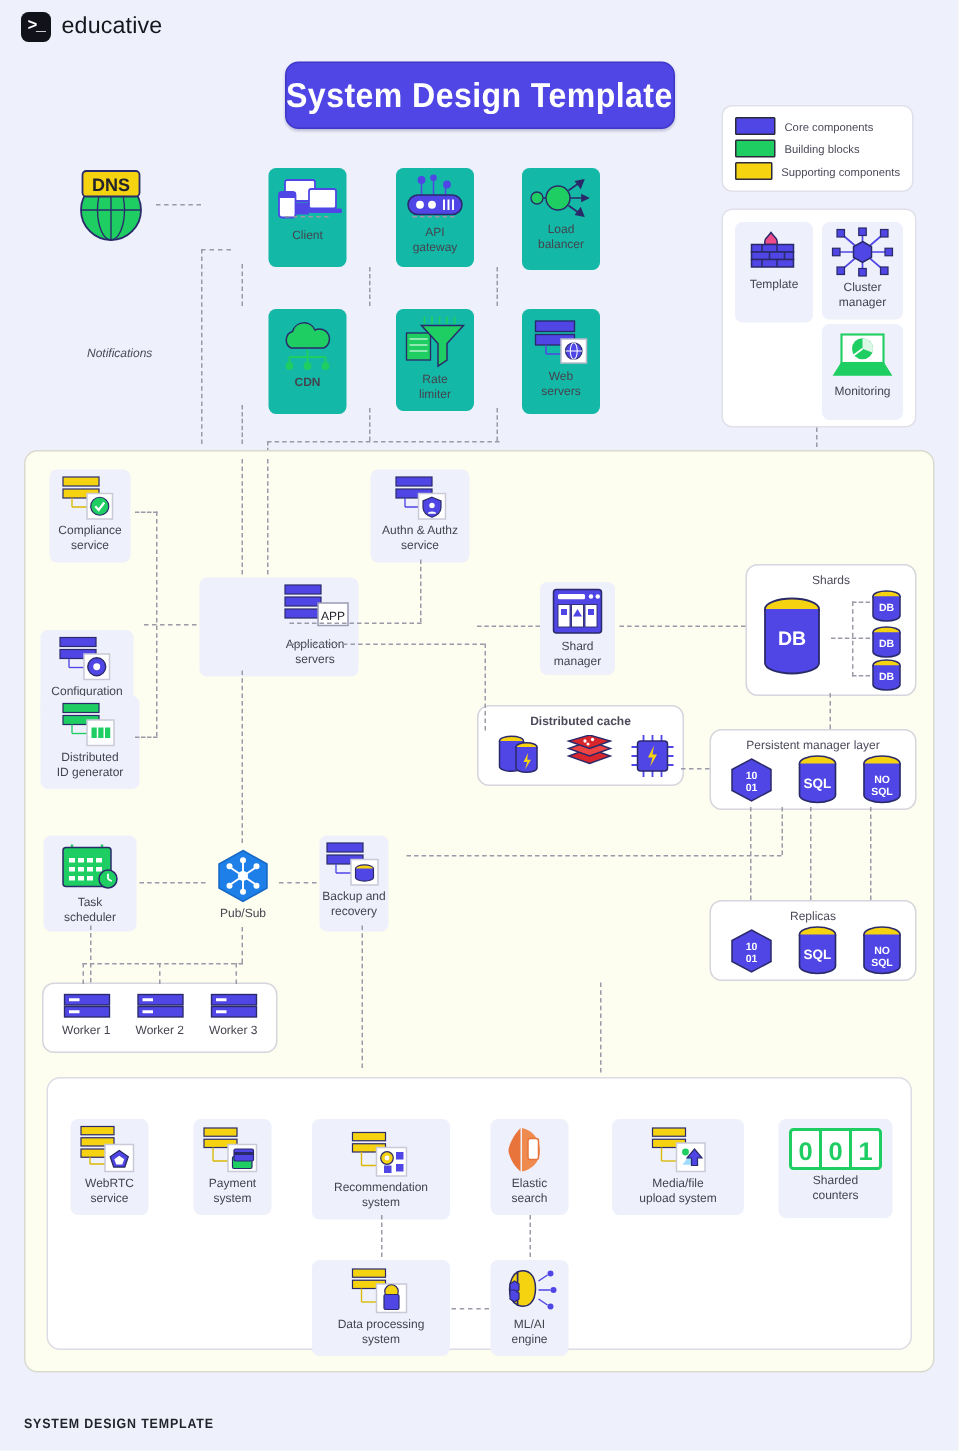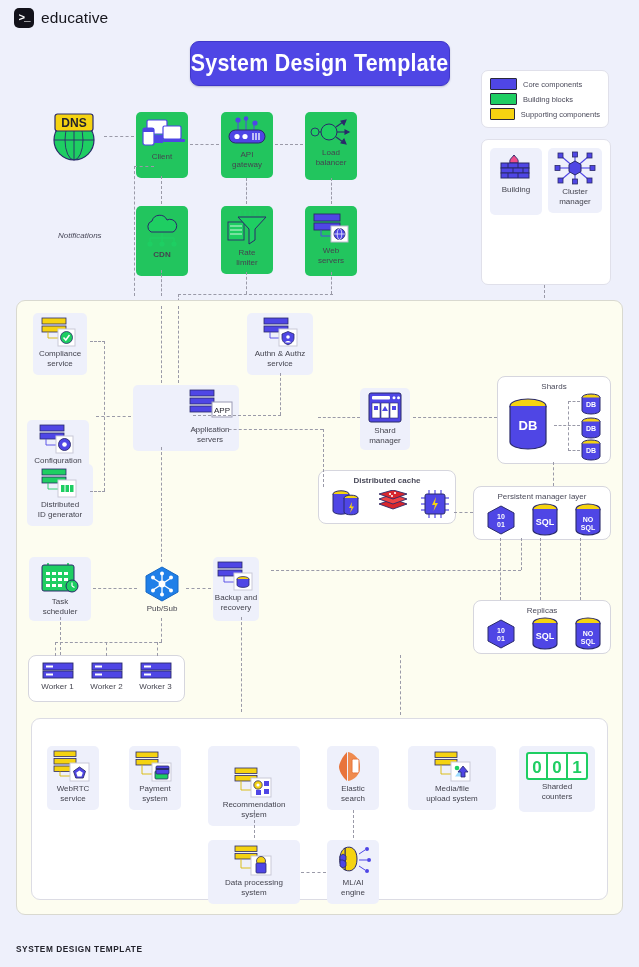--- a/index.html
+++ b/index.html
@@ -38,21 +38,21 @@
   .leg-row{display:flex;align-items:center;gap:6px;margin-bottom:3px;}
   .leg-sw{width:25px;height:10px;border:1px solid #2a2a3a;border-radius:1px;}
   .leg-tx{font-size:7.5px;color:#4a4a5a;white-space:nowrap;}
 
   #aux-box{left:481px;top:139px;width:128px;height:144px;border:1px solid #e0e0ea;border-radius:7px;background:#fff;}
 
   
   .node{position:absolute;display:flex;flex-direction:column;align-items:center;justify-content:flex-start;}
   .node .lab{font-size:8px;line-height:9.5px;text-align:center;color:#44444f;margin-top:2px;white-space:pre-line;}
   .node .ico{display:flex;align-items:center;justify-content:center;}
-  .tilewhite{background:#22c55e;border-radius:5px;}
+  .tilewhite{background:#14b8a6;border-radius:5px;margin-left:43px;}
   .tilelav{background:#eef0fb;border-radius:5px;}
   .boxlabel{position:absolute;font-size:8px;color:#4a4a5a;text-align:center;width:100%;top:5px;}
 
   .plain-lab{position:absolute;font-size:8px;color:#4a4a5a;font-style:italic;}
 
   
   .dsh{position:absolute;background:none;}
   .dh{border-top:1px dashed #9a9aa8;height:0;}
   .dv{border-left:1px dashed #9a9aa8;width:0;}
 
@@ -102,21 +102,21 @@
         <g stroke="#2a2a6a" stroke-width="1">
           <line x1="12" y1="10" x2="12" y2="15"></line>
             <line x1="22" y1="10" x2="22" y2="15"></line>
           <line x1="17" y1="15" x2="17" y2="20"></line>
             <line x1="27" y1="15" x2="27" y2="20"></line>
           <line x1="12" y1="20" x2="12" y2="25"></line>
             <line x1="22" y1="20" x2="22" y2="25"></line>
         </g>
       </svg>
     </div>
-    <div class="lab">Building</div>
+    <div class="lab">Template</div>
   </div>
 
   <div class="node tilelav" style="left:66px;top:8px;width:54px;height:62px;padding-top:3px;">
     <div class="ico">
       <svg width="42" height="34" viewBox="0 0 42 34">
         <g stroke="#4f46e5" stroke-width="1.1" fill="none">
           <line x1="21" y1="17" x2="7" y2="5"></line>
             <line x1="21" y1="17" x2="35" y2="5"></line>
           <line x1="21" y1="17" x2="7" y2="29"></line>
             <line x1="21" y1="17" x2="35" y2="29"></line>
@@ -136,20 +136,32 @@
           <rect x="18.5" y="1" width="5" height="5"></rect>
             <rect x="18.5" y="28" width="5" height="5"></rect>
         </g>
       </svg>
     </div>
     <div class="lab">Cluster
 manager</div>
   </div>
 
 
+  <div class="node tilelav" style="left:66px;top:76px;width:54px;height:60px;padding-top:4px;">
+    <div class="ico">
+      <svg width="46" height="34" viewBox="0 0 46 34">
+        <rect x="9" y="3" width="28" height="19" fill="#fff" stroke="#1ece62" stroke-width="1.4"></rect>
+        <circle cx="23" cy="12.5" r="7" fill="#1ece62"></circle>
+        <path d="M23 12.5 L23 5.5 A7 7 0 0 1 29.5 15 Z" fill="#fff" opacity=".85"></path>
+        <line x1="23" y1="12.5" x2="17" y2="17" stroke="#fff" stroke-width="1.2"></line>
+        <polygon points="4,30 42,30 37,22 9,22" fill="#1ece62" stroke="#1ece62" stroke-width="1"></polygon>
+      </svg>
+    </div>
+    <div class="lab">Monitoring</div>
+  </div>
 </div>
 
 <div class="abs dsh dv" style="left:544px;top:285px;height:18px;"></div>
 
 <div class="node abs" style="left:45px;top:112px;width:58px;height:60px;">
   <div class="ico">
     <svg width="56" height="50" viewBox="0 0 56 50">
       <circle cx="28" cy="28" r="20" fill="#1ece62" stroke="#2a2a6a" stroke-width="1.2"></circle>
       <g fill="none" stroke="#2a2a6a" stroke-width=".9">
         <ellipse cx="28" cy="28" rx="9" ry="20"></ellipse>
@@ -733,21 +745,21 @@
       <rect x="19" y="13" width="19" height="18" fill="#fff" stroke="#c9c9d8" stroke-width="1"></rect>
       <rect x="22" y="21" width="13" height="8" rx="1" fill="#1ece62" stroke="#2a2a6a" stroke-width=".8"></rect>
       <rect x="23" y="16" width="13" height="8" rx="1" fill="#4f46e5" stroke="#2a2a6a" stroke-width=".8"></rect>
       <rect x="23" y="18" width="13" height="2" fill="#2a2a6a"></rect>
     </svg>
   </div>
   <div class="lab">Payment
 system</div>
 </div>
 
-<div class="node abs tilelav" style="left:208px;top:746px;width:92px;height:60px;padding-top:20px;">
+<div class="node abs tilelav" style="left:208px;top:746px;width:92px;height:60px;padding-top:7px;">
   <div class="ico">
     <svg width="44" height="32" viewBox="0 0 44 32">
       <rect x="3" y="2" width="22" height="5.5" fill="#f5d311" stroke="#2a2a6a" stroke-width=".8"></rect>
       <rect x="3" y="9.5" width="22" height="5.5" fill="#f5d311" stroke="#2a2a6a" stroke-width=".8"></rect>
       <g stroke="#d8b800" stroke-width=".9">
           <line x1="9" y1="15" x2="9" y2="24"></line>
           <line x1="9" y1="24" x2="20" y2="24"></line>
         </g>
       <rect x="19" y="12" width="20" height="19" fill="#fff" stroke="#c9c9d8" stroke-width="1"></rect>
       <circle cx="26" cy="19" r="4.2" fill="#f5d311" stroke="#2a2a6a" stroke-width=".8"></circle>

